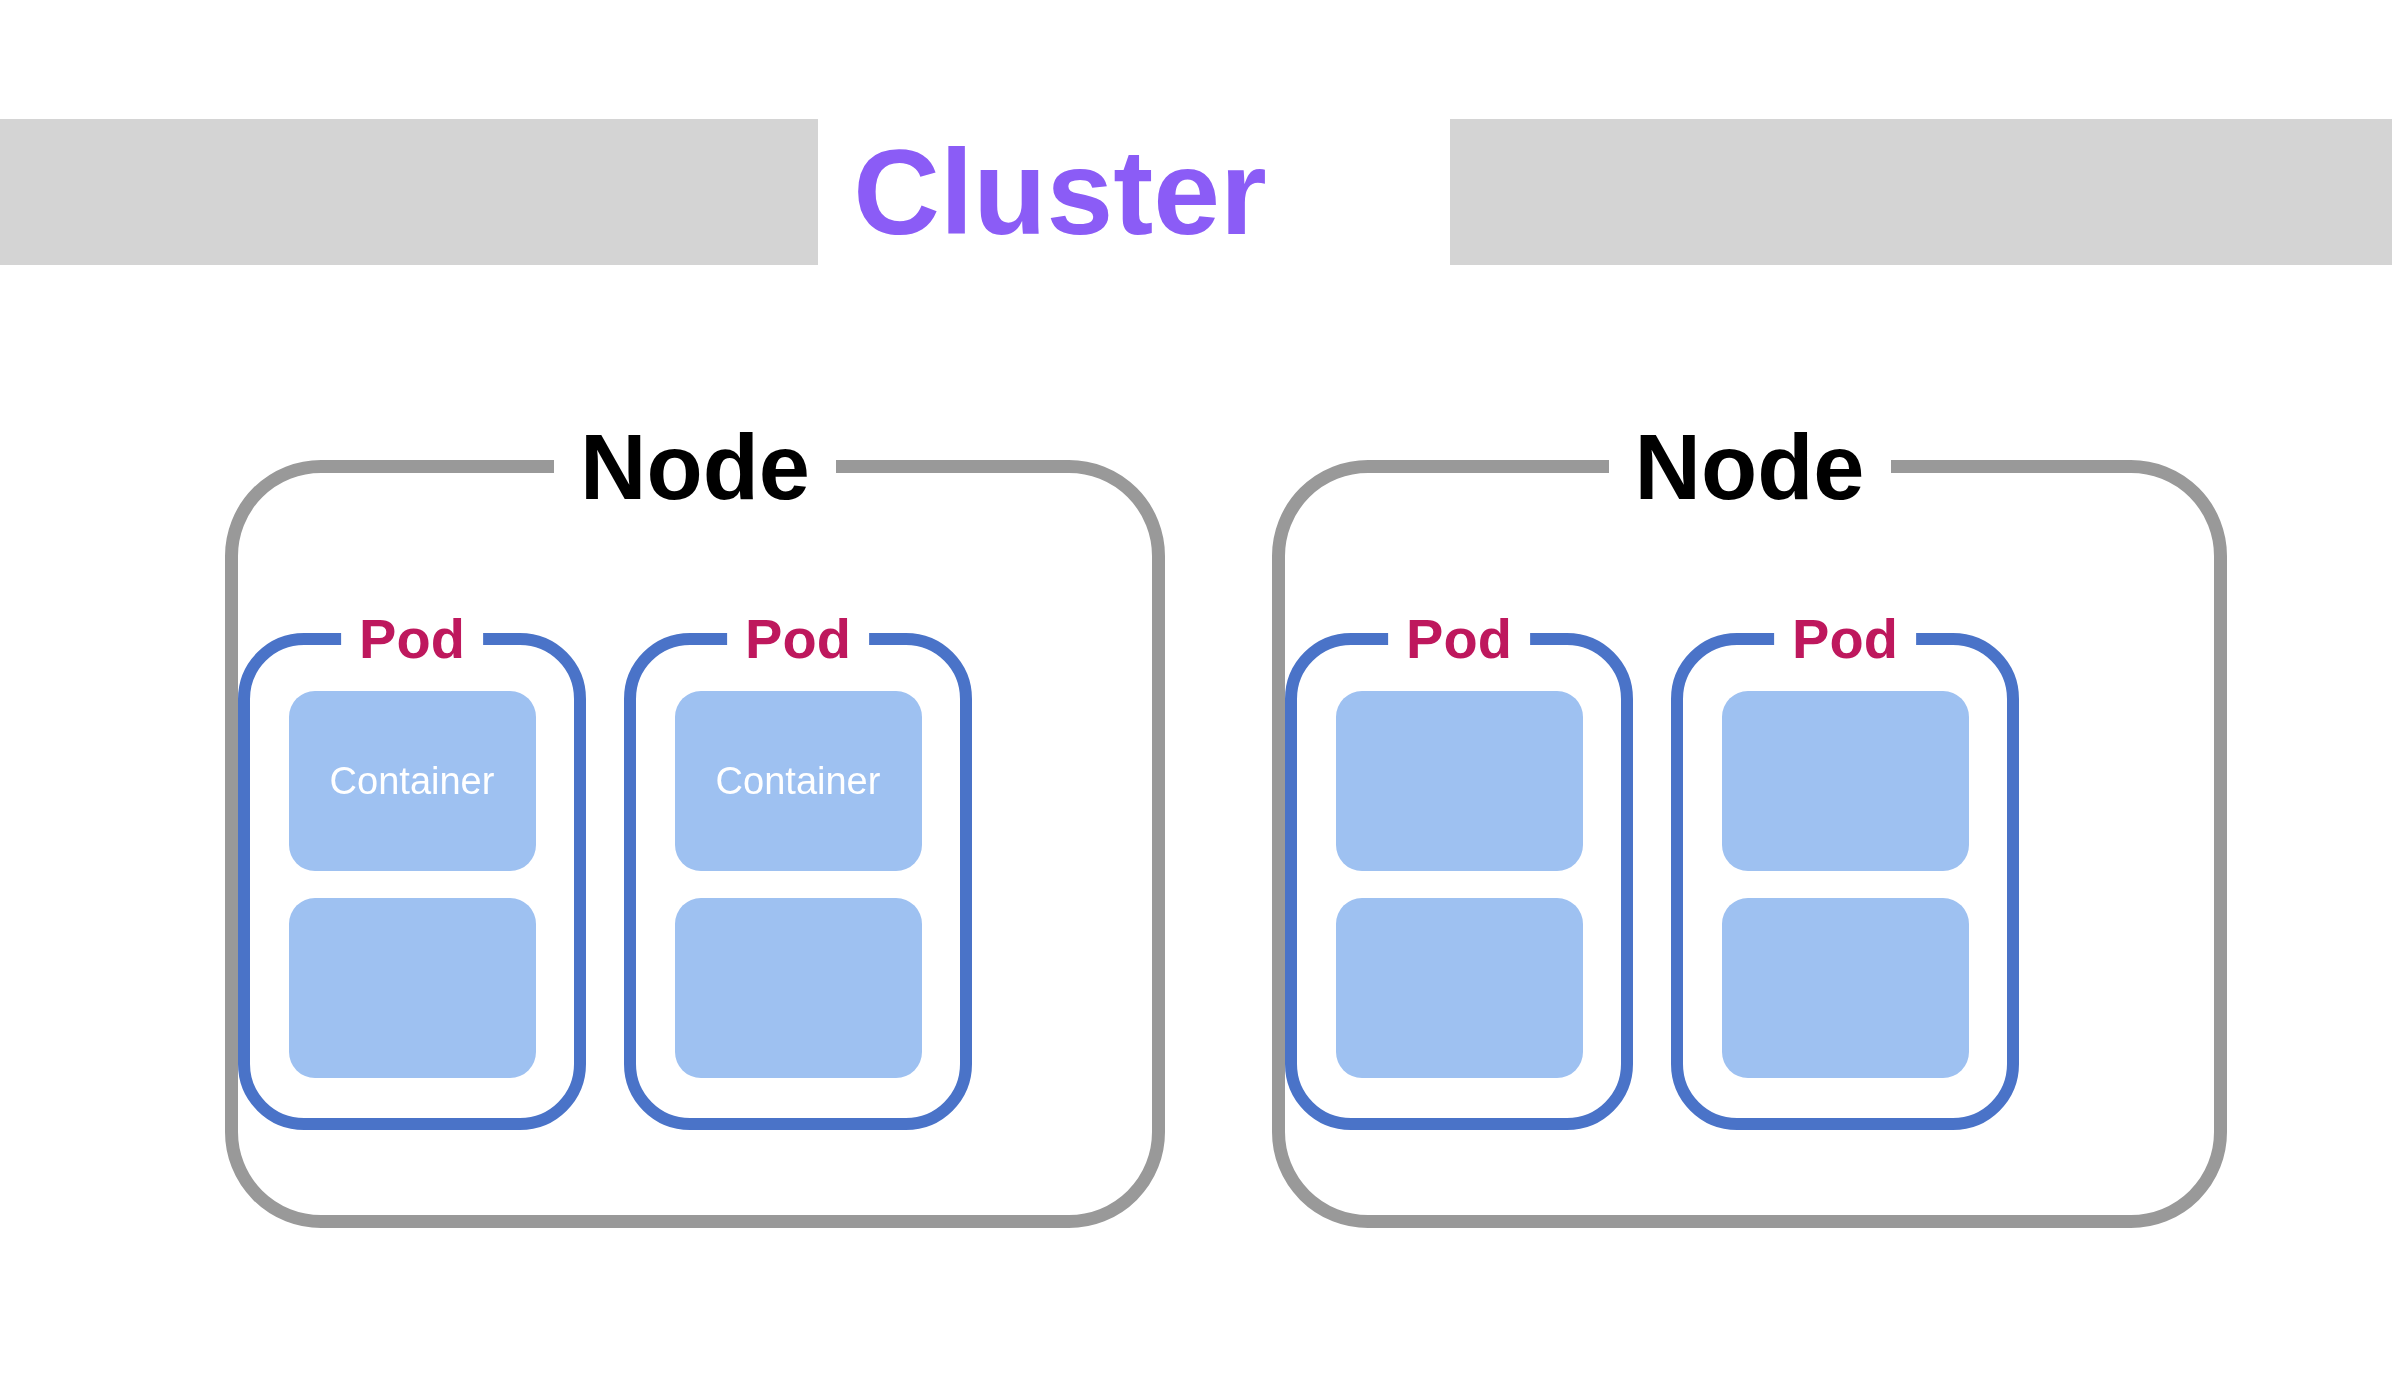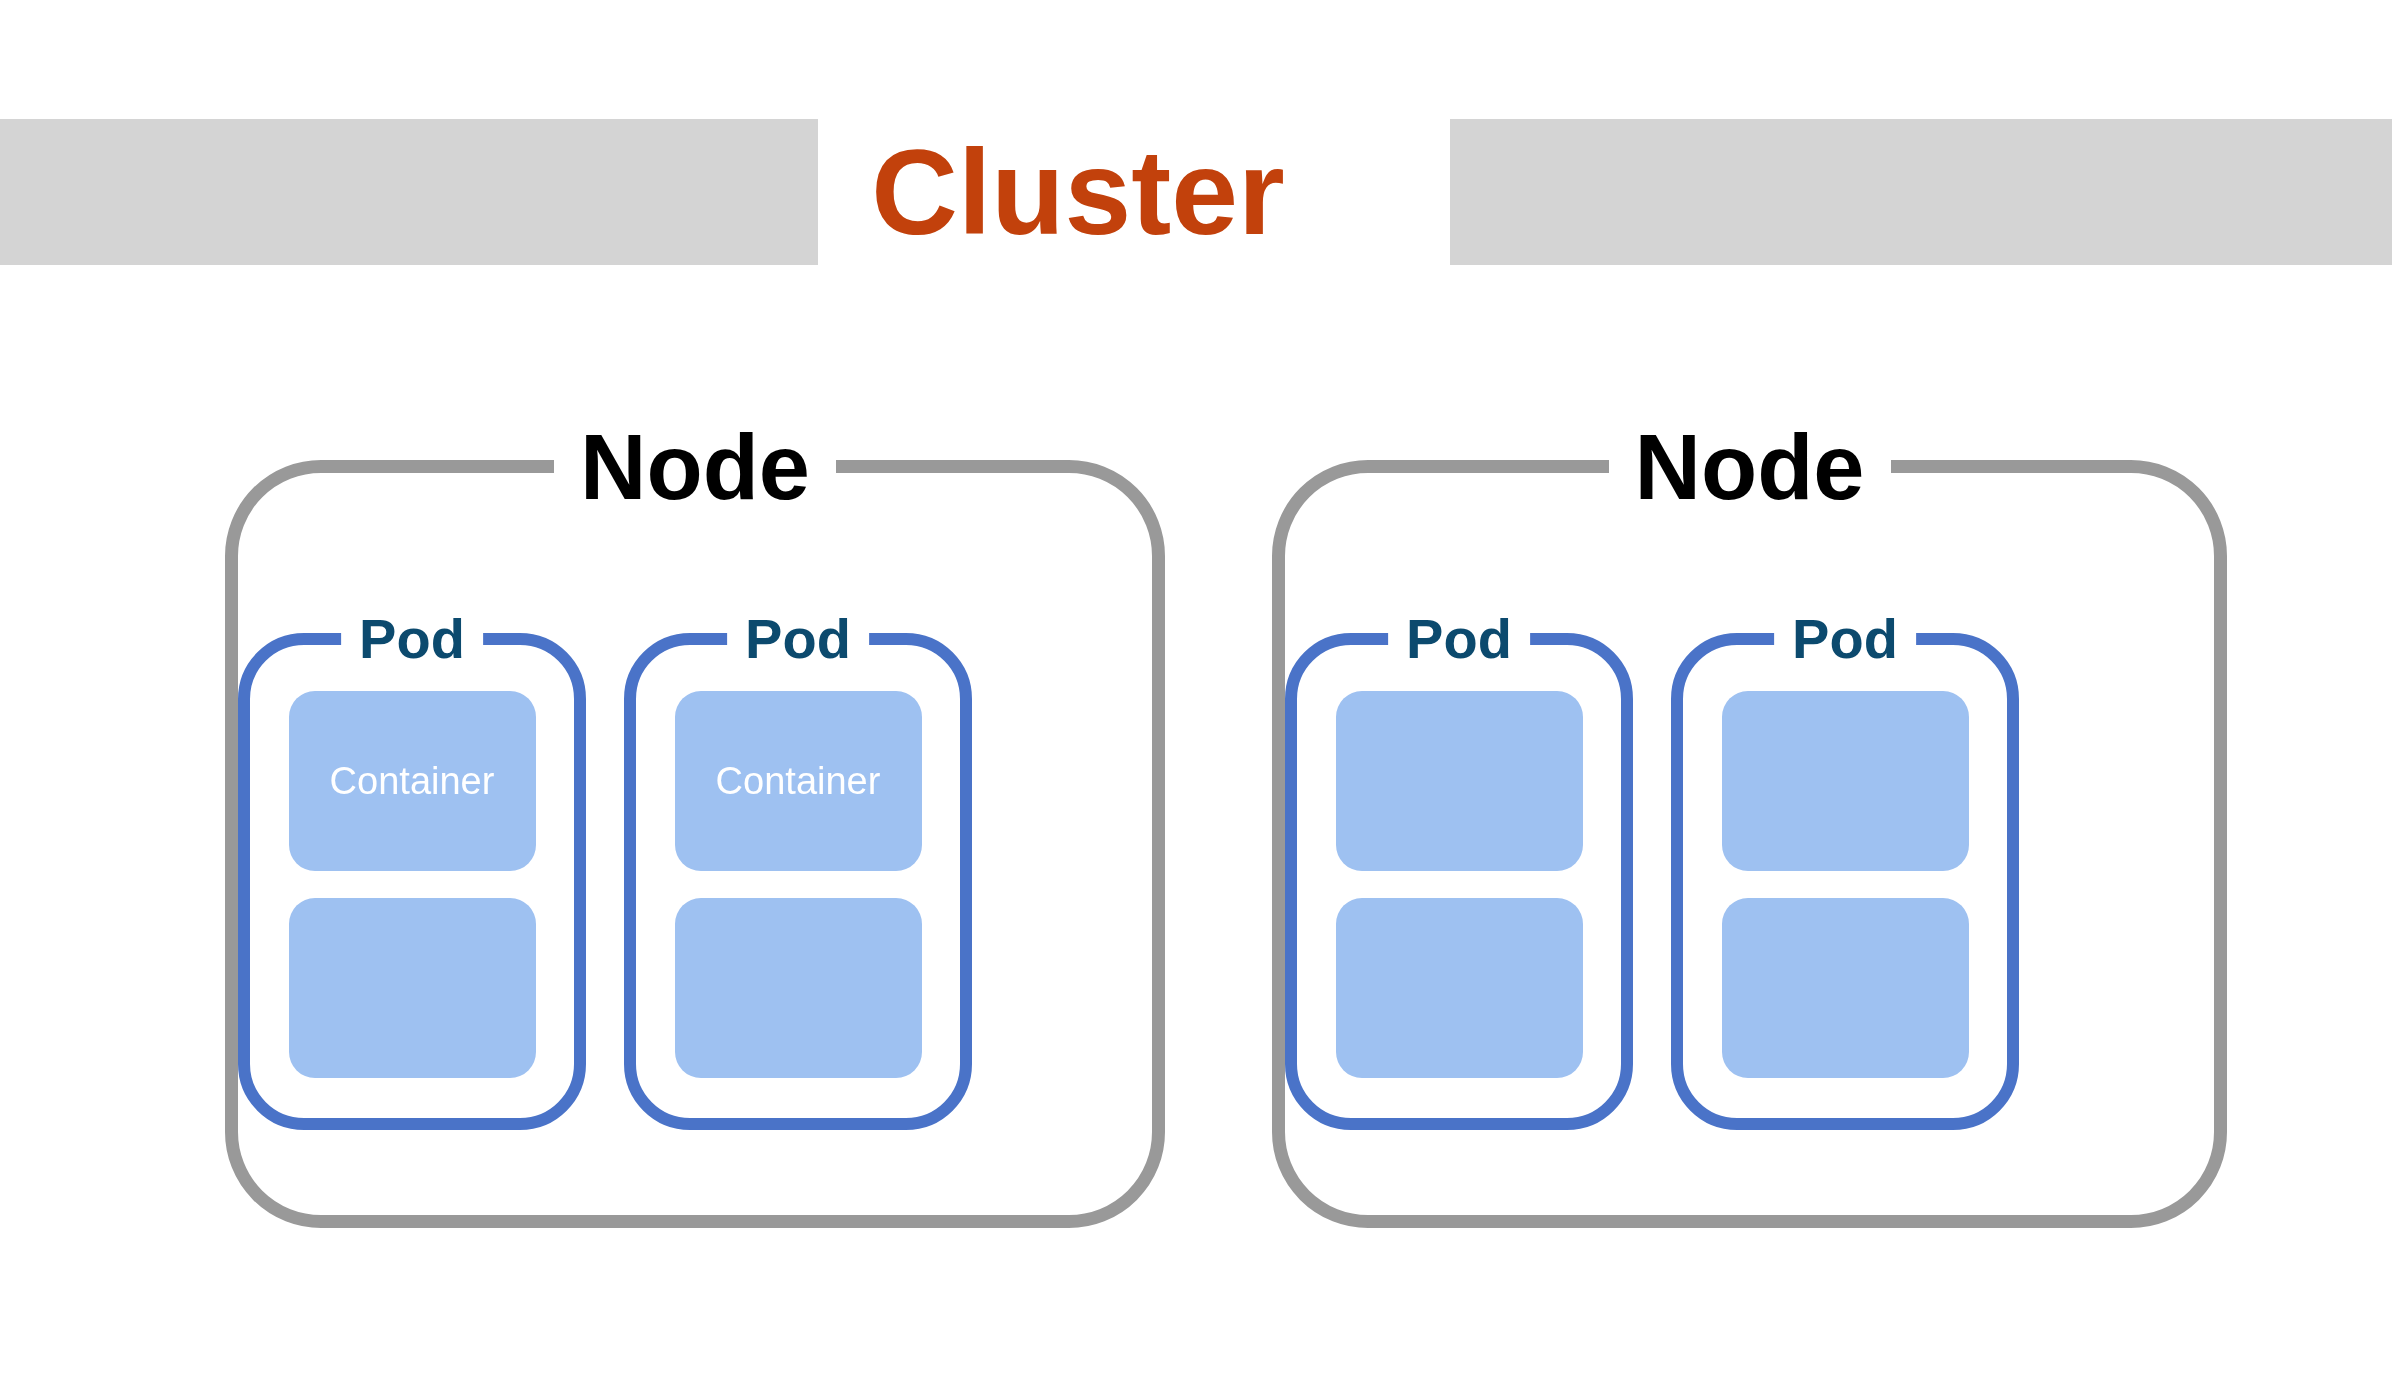--- a/index.html
+++ b/index.html
@@ -21,29 +21,29 @@
     position: absolute;
     top: 119px;
     height: 146px;
     background: var(--bar-gray, #d4d4d4);
   }
   .bar-left  { left: 0;      width: 818px; }
   .bar-right { left: 1450px; width: 942px; }
   .cluster-title {
     position: absolute;
     top: 119px;
-    left: 820px;
+    left: 802px;
     width: 516px;
     height: 146px;
     display: flex;
     align-items: center;
     justify-content: center;
     font-size: 120px;
     font-weight: bold;
-    color: #c2410c;
+    color: #8b5cf6;
     white-space: nowrap;
   }
 
   
   .node {
     position: absolute;
     top: 460px;
     height: 768px;
     box-sizing: border-box;
     border: 13px solid var(--node-border, #999999);
@@ -89,21 +89,21 @@
   .pod-label {
     position: absolute;
     top: -34px;
     left: 50%;
     transform: translateX(-50%);
     background: #ffffff;
     padding: 0 18px;
     font-size: 56px;
     line-height: 56px;
     font-weight: bold;
-    color: #0c4a6e;
+    color: #be185d;
     white-space: nowrap;
   }
 
   
   .container-box {
     width: 247px;
     height: 180px;
     background: var(--container-fill, #9ec1f1);
     border-radius: 26px;
     display: flex;

